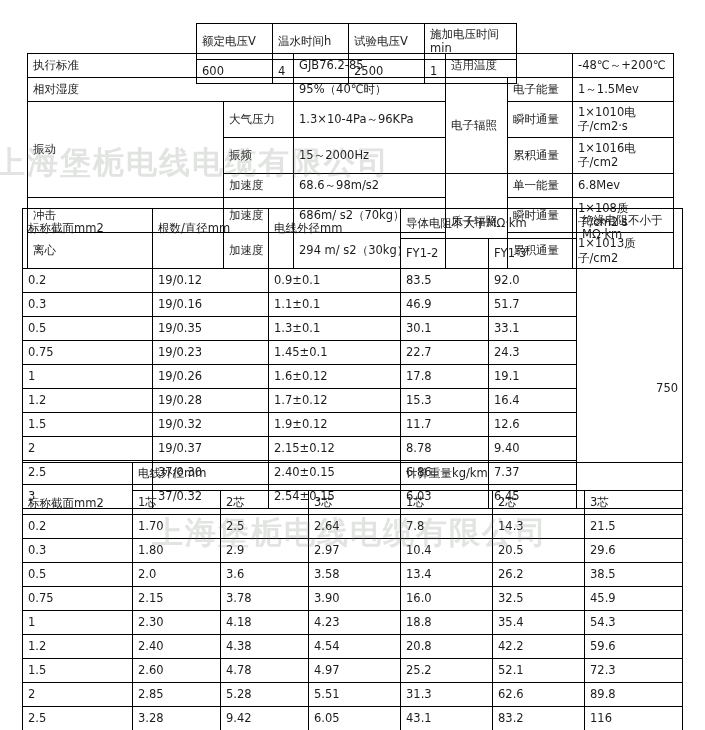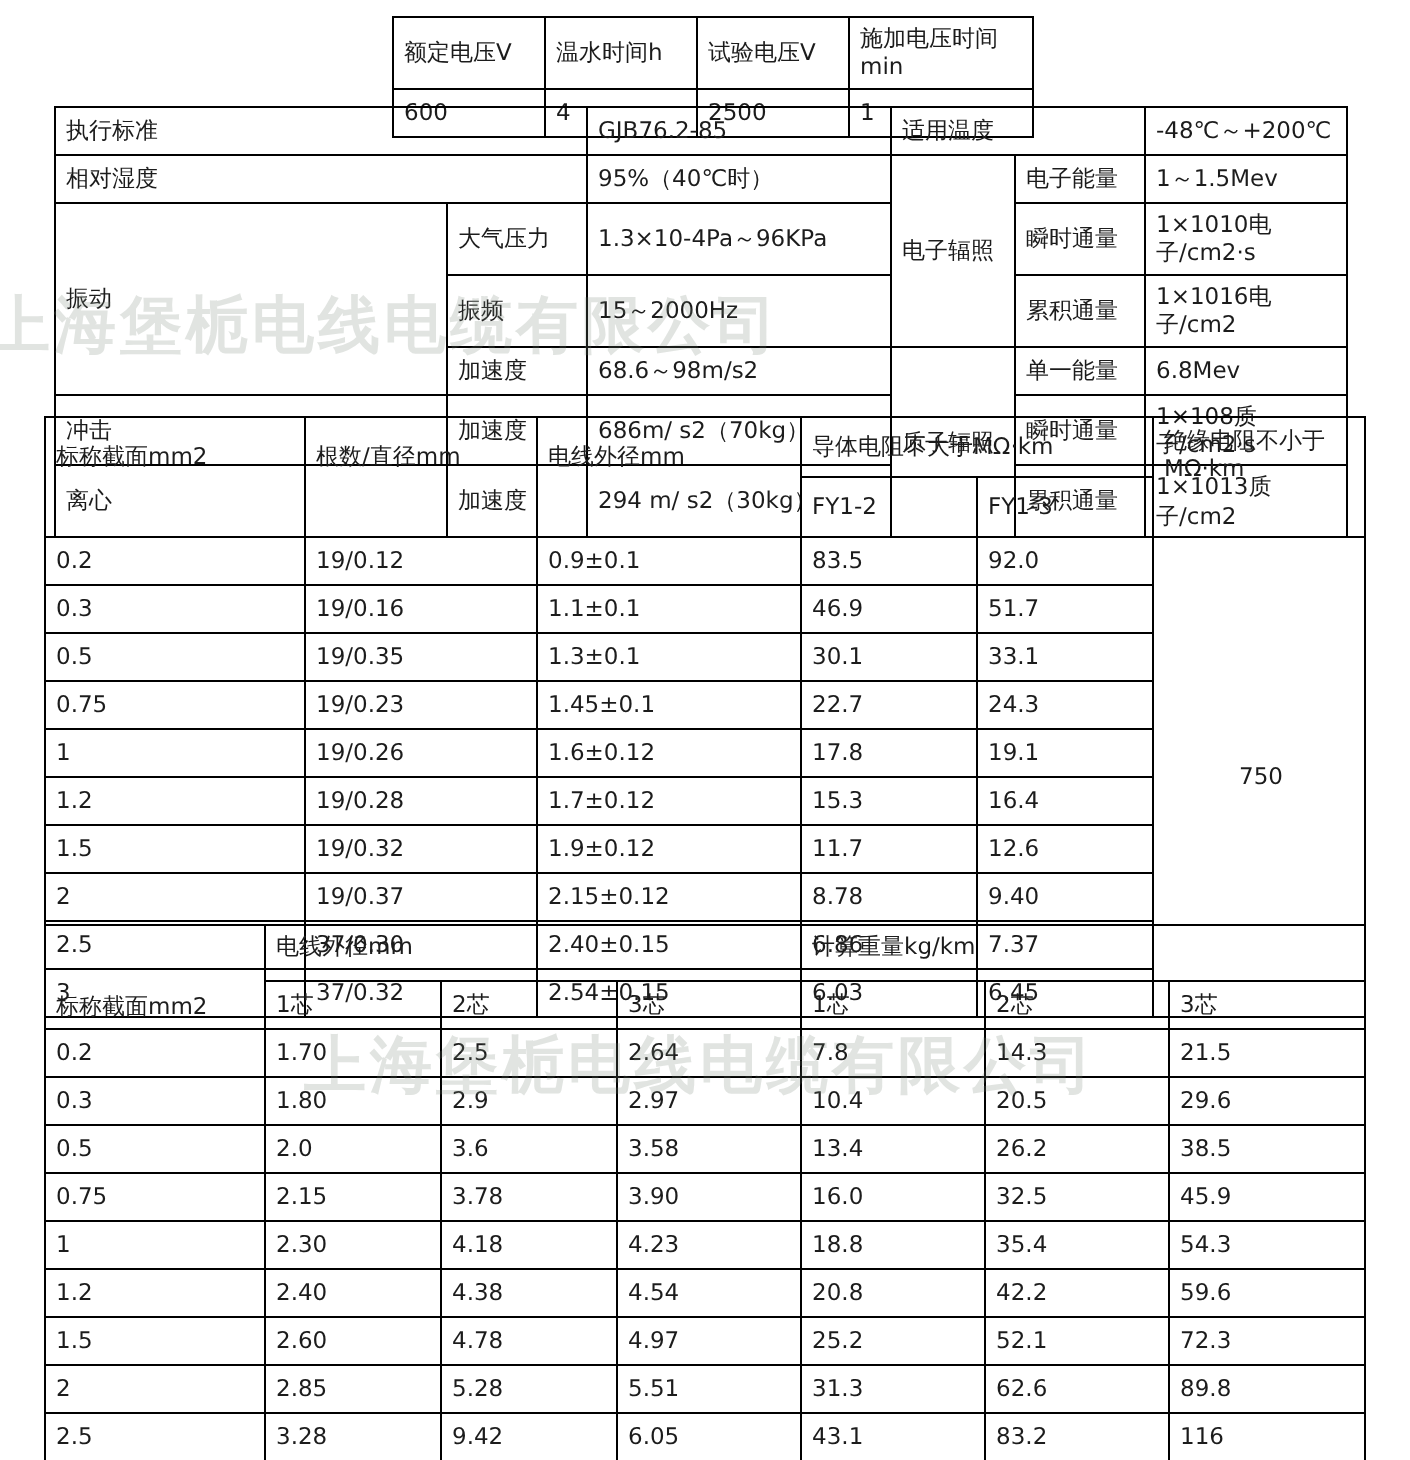--- a/index.html
+++ b/index.html
@@ -59,21 +59,21 @@
     vertical-align: middle;
     color: #1c1c1c;
     background: transparent;
     word-break: break-word;
   }
 
   
   .tbl-volt {
     position: absolute;
     left: 196px;
-    top: 8px;
+    top: 23px;
     width: 320px;
     border-radius: 29px;
   }
   .tbl-volt td { height: 17px; }
 
   
   .tbl-spec {
     position: absolute;
     left: 27px;
     top: 53px;
@@ -83,21 +83,21 @@
 
   
   .tbl-cond {
     position: absolute;
     left: 22px;
     top: 208px;
     width: 660px;
   }
   .tbl-cond td { height: 17px; }
   .tbl-cond td.hdr-tall { height: 44px; vertical-align: top; padding-top: 12px; }
-  .tbl-cond td.v750 { vertical-align: middle; text-align: center; padding-left: 6px; }
+  .tbl-cond td.v750 { vertical-align: middle; text-align: right; padding-left: 6px; }
 
   
   .tbl-dim {
     position: absolute;
     left: 22px;
     top: 462px;
     width: 660px;
   }
   .tbl-dim td { height: 17px; }
   .tbl-dim td.hdr-tall { height: 44px; vertical-align: bottom; padding-bottom: 4px; }

